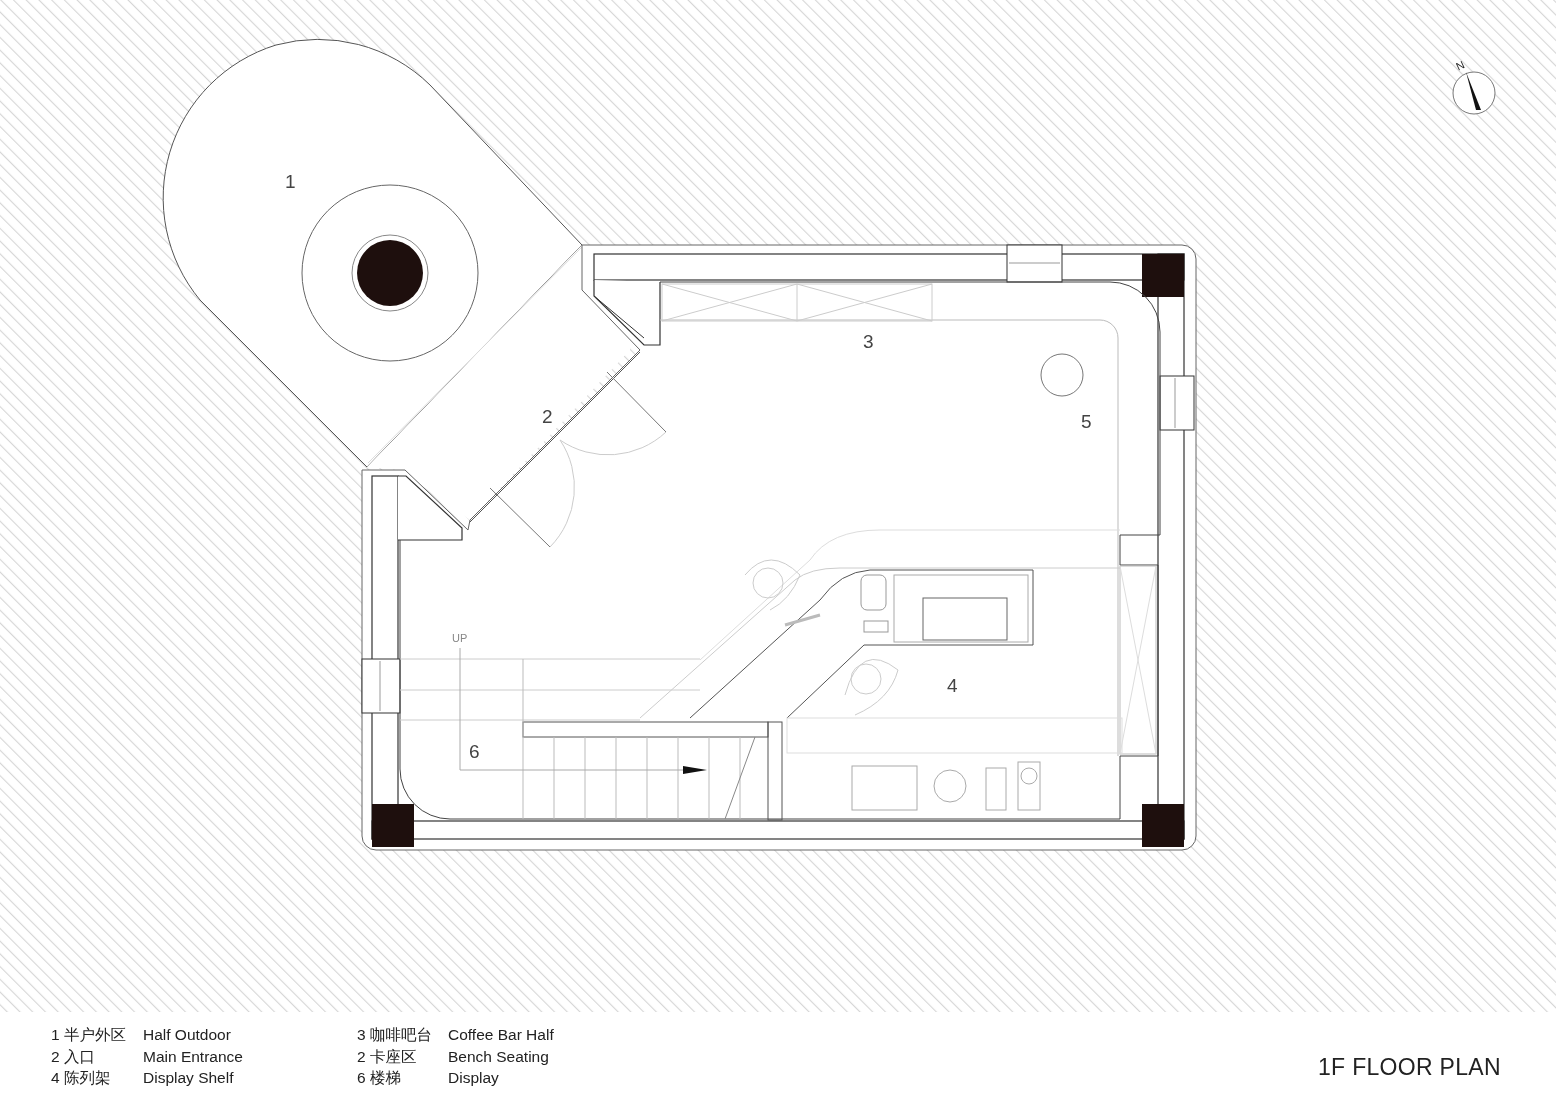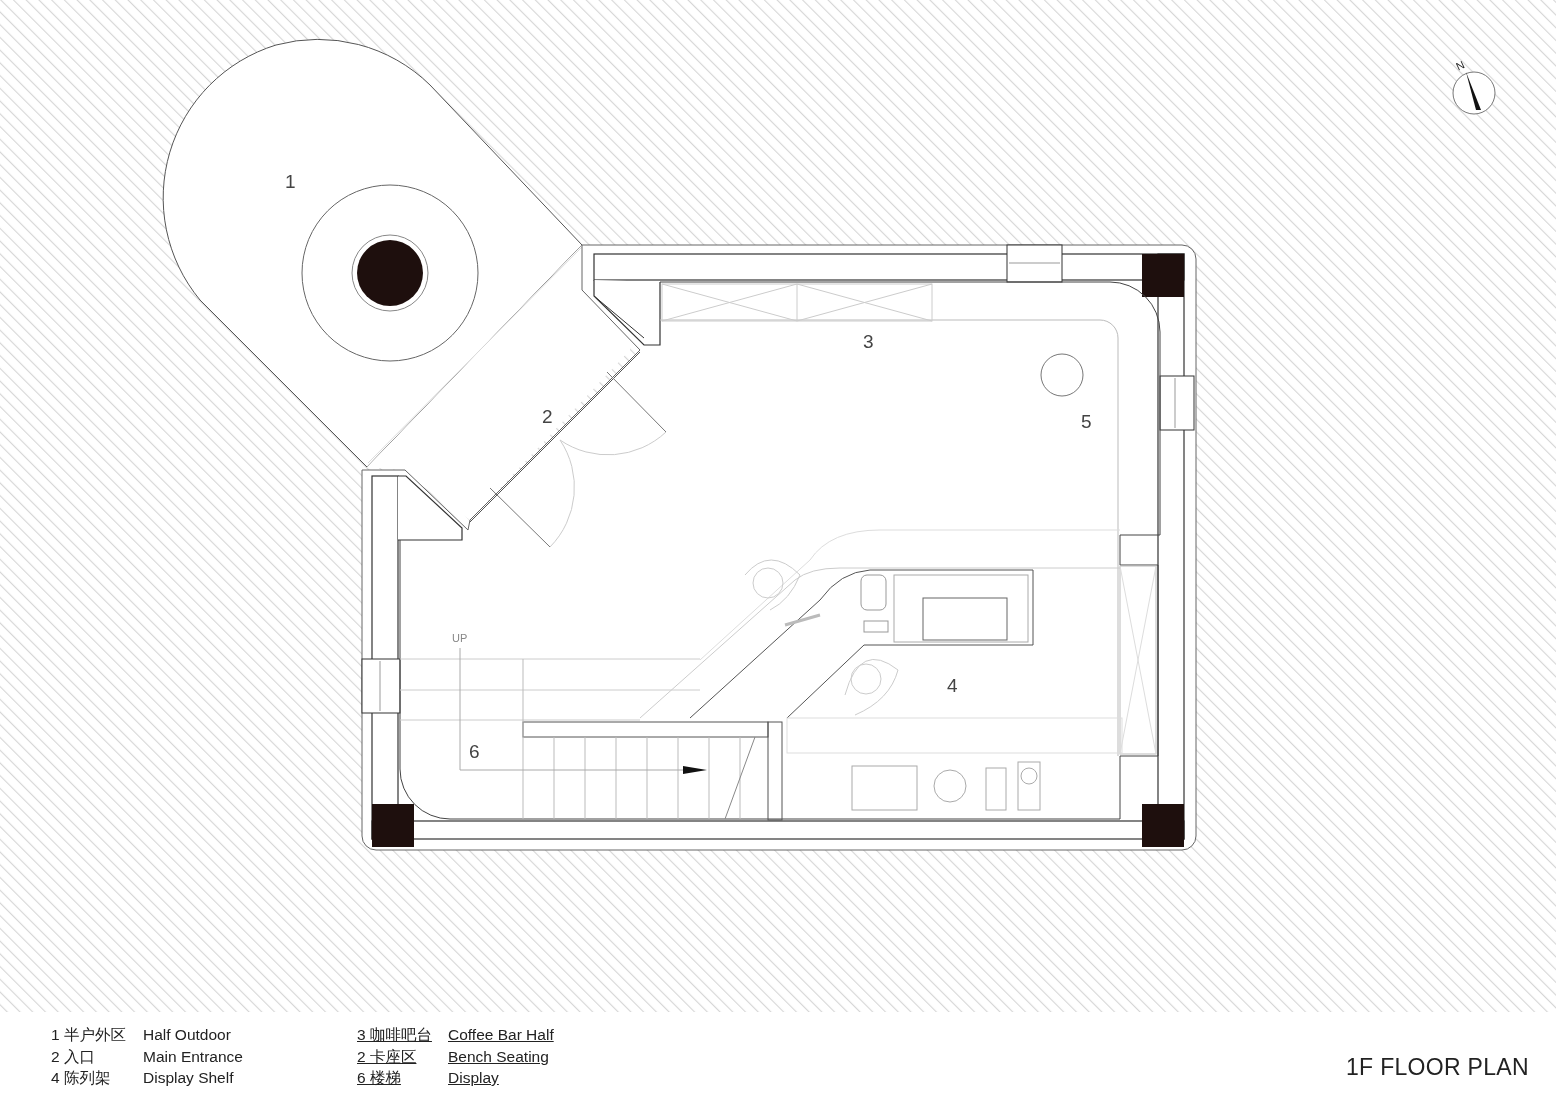--- a/index.html
+++ b/index.html
@@ -5,23 +5,23 @@
   html, body { margin:0; padding:0; background:#ffffff; }
   body { width:1556px; height:1100px; position:relative; overflow:hidden; font-family:"Liberation Sans", sans-serif; }
   #plan-svg { position:absolute; left:0; top:0; }
   .room-label { font-family:"Liberation Sans", sans-serif; font-size:19px; fill:#444; }
   .up-label { font-family:"Liberation Sans", sans-serif; font-size:11px; fill:#888; }
   .legend { position:absolute; top:1024px; font-size:15.5px; color:#222; line-height:21.5px; }
   .legend .row { display:flex; white-space:nowrap; }
   .legend .cn { display:inline-block; }
   .legend-left { left:51px; }
   .legend-left .cn { width:92px; }
-  .legend-right { left:357px;text-decoration:underline; }
+  .legend-right { left:357px; }
   .legend-right .cn { width:91px; }
-  .plan-title { position:absolute; left:1318px; top:1054px; font-size:23px; color:#222; letter-spacing:0.3px;margin-left:28px; }
+  .plan-title { position:absolute; left:1318px; top:1054px; font-size:23px; color:#222; letter-spacing:0.3px; }
 </style>
 </head>
 <body>
 
 <svg id="plan-svg" width="1556" height="1100" viewBox="0 0 1556 1100" xmlns="http://www.w3.org/2000/svg">
   <defs>
     <pattern id="hatch" patternUnits="userSpaceOnUse" width="9" height="9" patternTransform="rotate(-45)">
       <rect width="9" height="9" fill="#ffffff"></rect>
       <line x1="0" y1="0" x2="0" y2="9" stroke="#d6d6d6" stroke-width="2.2"></line>
     </pattern>

